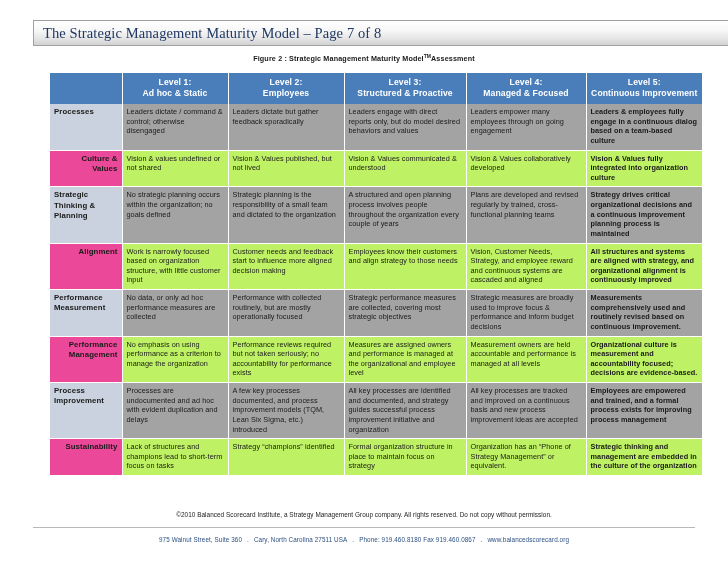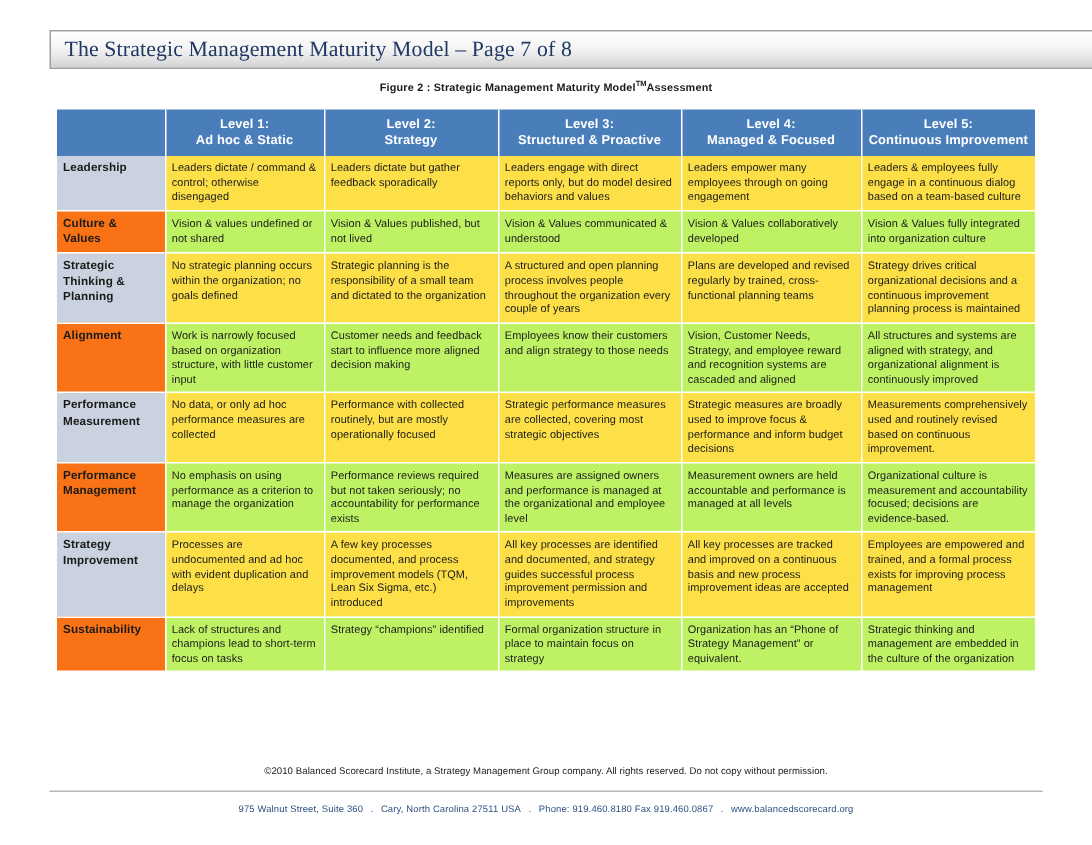--- a/index.html
+++ b/index.html
@@ -51,21 +51,21 @@
   }
   .figure-caption sup {
     font-size: 5px;
     vertical-align: super;
     letter-spacing: 0;
   }
 
   
   .matrix-wrap {
     position: absolute;
-    left: 38px;
+    left: 50px;
     top: 73px;
     width: 545px;
   }
   table.matrix {
     border-collapse: collapse;
     width: 652px;
     table-layout: fixed;
   }
   table.matrix col.c0 { width: 72px; }
   table.matrix col.c1 { width: 106px; }
@@ -92,30 +92,30 @@
   tbody td {
     font-size: 7.3px;
     color: #1a1a1a;
     vertical-align: top;
     padding: 3px 4px 4px 4px;
     line-height: 1.32;
     border-right: 1px solid #ffffff;
     border-bottom: 1px solid #ffffff;
     letter-spacing: 0.05px;
   }
-  tbody td:last-child { border-right: none; }
-  tbody tr.shade-a td { background: #fde047; }
+  tbody td:last-child { border-right: none; font-weight: bold; }
+  tbody tr.shade-a td { background: #a3a3a3; }
   tbody tr.shade-b td { background: #bef264; }
   tbody td.rowhead {
     font-weight: bold;
     font-size: 7.8px;
     letter-spacing: 0.1px;
   }
   tbody tr.shade-a td.rowhead { background: #c9d2de; }
-  tbody tr.shade-b td.rowhead { background: #f97316; }
+  tbody tr.shade-b td.rowhead { background: #ec4899; text-align: right; }
 
   
   .copyright {
     position: absolute;
     left: 0;
     top: 511px;
     width: 728px;
     text-align: center;
     font-size: 6.4px;
     color: #1a1a1a;
@@ -166,40 +166,40 @@
     </colgroup>
     <thead>
       <tr>
         <th class="corner"></th>
         <th>
           <div>Level 1:</div>
           <div>Ad hoc &amp; Static</div>
         </th>
         <th>
           <div>Level 2:</div>
-          <div>Strategy</div>
+          <div>Employees</div>
         </th>
         <th>
           <div>Level 3:</div>
           <div>Structured &amp; Proactive</div>
         </th>
         <th>
           <div>Level 4:</div>
           <div>Managed &amp; Focused</div>
         </th>
         <th>
           <div>Level 5:</div>
           <div>Continuous Improvement</div>
         </th>
       </tr>
     </thead>
     <tbody>
 
       <tr class="shade-a">
-        <td class="rowhead">Leadership</td>
+        <td class="rowhead">Processes</td>
         <td>Leaders dictate / command &amp; control; otherwise disengaged</td>
         <td>Leaders dictate but gather feedback sporadically</td>
         <td>Leaders engage with direct reports only, but do model desired behaviors and values</td>
         <td>Leaders empower many employees through on going engagement</td>
         <td>Leaders &amp; employees fully engage in a continuous dialog based on a team-based culture</td>
       </tr>
 
       <tr class="shade-b">
         <td class="rowhead">Culture &amp; Values</td>
         <td>Vision &amp; values undefined or not shared</td>
@@ -216,21 +216,21 @@
         <td>A structured and open planning process involves people throughout the organization every couple of years</td>
         <td>Plans are developed and revised regularly by trained, cross-functional planning teams</td>
         <td>Strategy drives critical organizational decisions and a continuous improvement planning process is maintained</td>
       </tr>
 
       <tr class="shade-b">
         <td class="rowhead">Alignment</td>
         <td>Work is narrowly focused based on organization structure, with little customer input</td>
         <td>Customer needs and feedback start to influence more aligned decision making</td>
         <td>Employees know their customers and align strategy to those needs</td>
-        <td>Vision, Customer Needs, Strategy, and employee reward and recognition systems are cascaded and aligned</td>
+        <td>Vision, Customer Needs, Strategy, and employee reward and continuous systems are cascaded and aligned</td>
         <td>All structures and systems are aligned with strategy, and organizational alignment is continuously improved</td>
       </tr>
 
       <tr class="shade-a">
         <td class="rowhead">Performance Measurement</td>
         <td>No data, or only ad hoc performance measures are collected</td>
         <td>Performance with collected routinely, but are mostly operationally focused</td>
         <td>Strategic performance measures are collected, covering most strategic objectives</td>
         <td>Strategic measures are broadly used to improve focus &amp; performance and inform budget decisions</td>
         <td>Measurements comprehensively used and routinely revised based on continuous improvement.</td>
@@ -239,24 +239,24 @@
       <tr class="shade-b">
         <td class="rowhead">Performance Management</td>
         <td>No emphasis on using performance as a criterion to manage the organization</td>
         <td>Performance reviews required but not taken seriously; no accountability for performance exists</td>
         <td>Measures are assigned owners and performance is managed at the organizational and employee level</td>
         <td>Measurement owners are held accountable and performance is managed at all levels</td>
         <td>Organizational culture is measurement and accountability focused; decisions are evidence-based.</td>
       </tr>
 
       <tr class="shade-a">
-        <td class="rowhead">Strategy Improvement</td>
+        <td class="rowhead">Process Improvement</td>
         <td>Processes are undocumented and ad hoc with evident duplication and delays</td>
         <td>A few key processes documented, and process improvement models (TQM, Lean Six Sigma, etc.) introduced</td>
-        <td>All key processes are identified and documented, and strategy guides successful process improvement permission and improvements</td>
+        <td>All key processes are identified and documented, and strategy guides successful process improvement initiative and organization</td>
         <td>All key processes are tracked and improved on a continuous basis and new process improvement ideas are accepted</td>
         <td>Employees are empowered and trained, and a formal process exists for improving process management</td>
       </tr>
 
       <tr class="shade-b">
         <td class="rowhead">Sustainability</td>
         <td>Lack of structures and champions lead to short-term focus on tasks</td>
         <td>Strategy “champions” identified</td>
         <td>Formal organization structure in place to maintain focus on strategy</td>
         <td>Organization has an “Phone of Strategy Management” or equivalent.</td>

